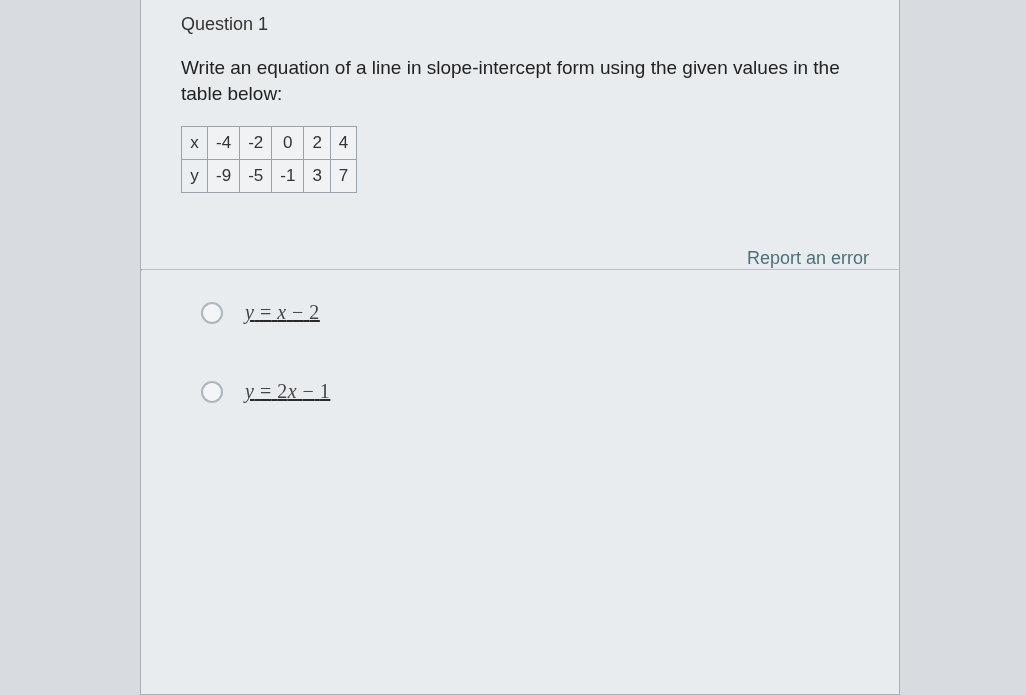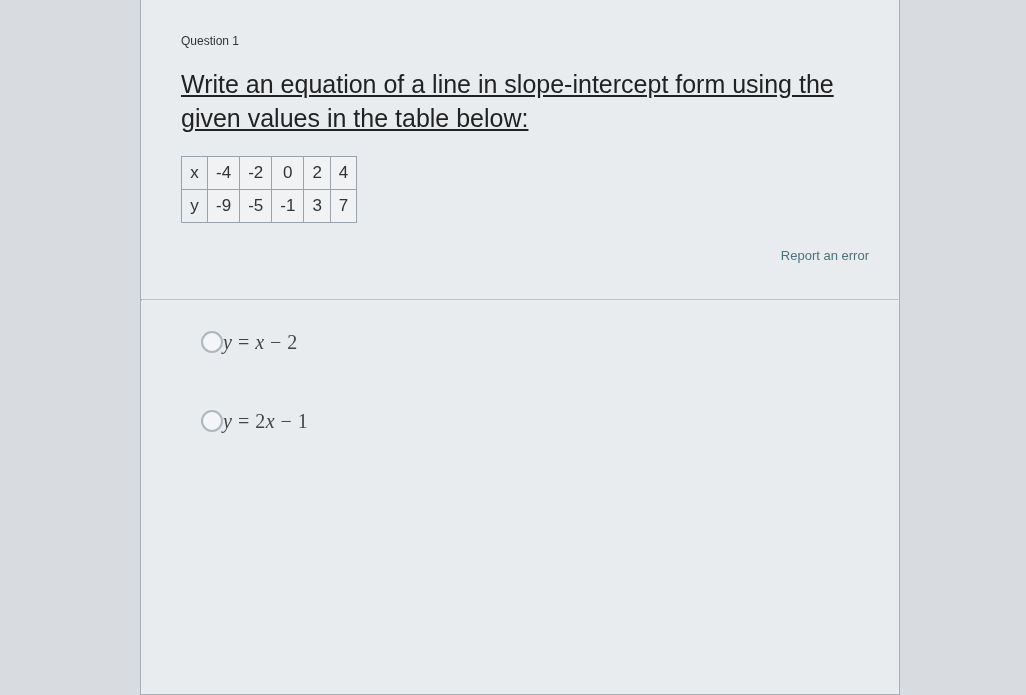--- a/index.html
+++ b/index.html
@@ -16,31 +16,30 @@
       left: 140px;
       top: 0;
       width: 760px;
       height: 695px;
       background: #e8ecef;
       border-left: 1px solid #aab0b8;
       border-right: 1px solid #aab0b8;
       border-bottom: 1px solid #aab0b8;
     }
     .question-header {
-      padding: 34px 40px 10px 40px;
-      font-size: 12px;
+      padding: 14px 40px 10px 40px;
+      font-size: 18px;
       font-weight: 500;
       color: #333;
     }
     .prompt {
       padding: 10px 28px 20px 40px;
-      font-size: 25px;
+      font-size: 19px;
       color: #222;
       line-height: 1.35;
-      text-decoration: underline;
     }
     .table-wrap {
       padding: 0 40px 20px 40px;
     }
     table {
       border-collapse: collapse;
       background: #f0f2f4;
     }
     td {
       border: 1px solid #9aa2ad;
@@ -55,33 +54,35 @@
       background: #eceff2;
     }
     .divider {
       border-top: 1px solid #b7bfc9;
       margin: 0;
     }
     .report {
       position: absolute;
       right: 30px;
       top: 248px;
-      font-size: 13px;
+      font-size: 18px;
       color: #4a727a;
       cursor: pointer;
       padding-left: 27px;
     }
     .options {
       padding: 30px 40px 0 60px;
     }
     .option {
       display: flex;
       align-items: center;
+      gap: 22px;
       margin-bottom: 56px;
       cursor: pointer;
+      text-decoration: underline;
     }
     .radio {
       width: 22px;
       height: 22px;
       border: 2px solid #aeb6c0;
       border-radius: 50%;
       background: #f3f5f7;
       flex-shrink: 0;
     }
     .math {

